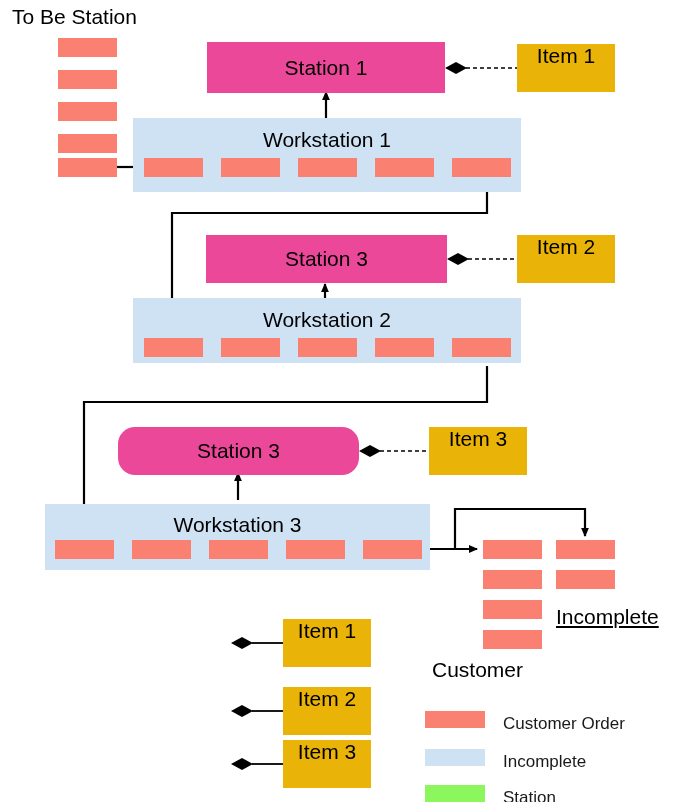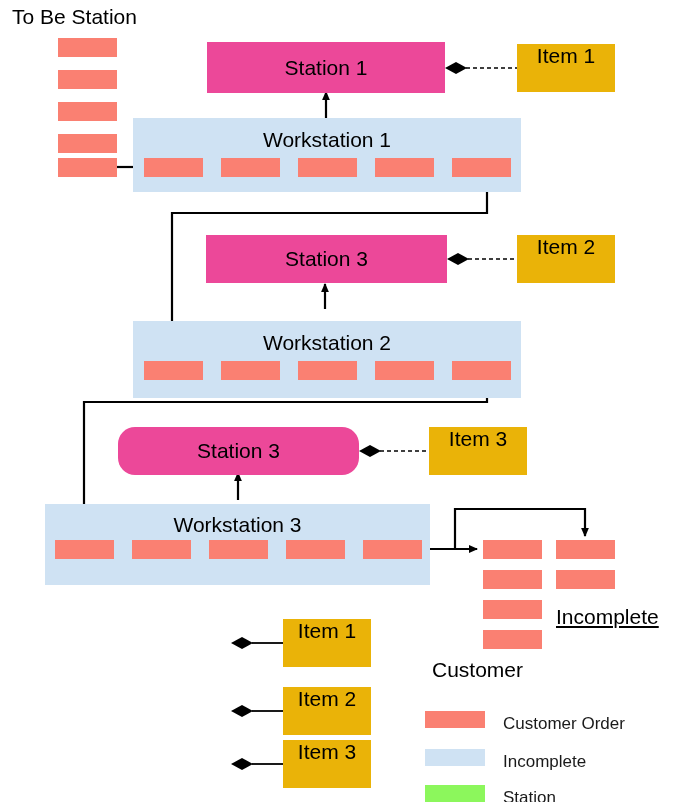--- a/index.html
+++ b/index.html
@@ -195,38 +195,38 @@
   </div>
 
   <div class="abs station" style="left:206px; top:235px; width:241px; height:48px;">
     <span>Station 3</span>
   </div>
 
   <div class="abs item-box" style="left:517px; top:235px; width:98px; height:48px;">
     <span>Item 2</span>
   </div>
 
-  <div class="abs workstation" style="left:133px; top:321px; width:388px; height:77px;">
+  <div class="abs workstation" style="left:133px; top:298px; width:388px; height:65px;">
     <div class="ws-title" style="top:11px;">Workstation 2</div>
     <div class="abs order-bar" style="left:11px;  top:40px; width:59px; height:19px;"></div>
     <div class="abs order-bar" style="left:88px;  top:40px; width:59px; height:19px;"></div>
     <div class="abs order-bar" style="left:165px; top:40px; width:59px; height:19px;"></div>
     <div class="abs order-bar" style="left:242px; top:40px; width:59px; height:19px;"></div>
     <div class="abs order-bar" style="left:319px; top:40px; width:59px; height:19px;"></div>
   </div>
 
   <div class="abs station" style="left:118px; top:427px; width:241px; height:48px;border-radius:17px;">
     <span>Station 3</span>
   </div>
 
   <div class="abs item-box" style="left:429px; top:427px; width:98px; height:48px;">
     <span>Item 3</span>
   </div>
 
-  <div class="abs workstation" style="left:45px; top:504px; width:385px; height:81px;">
+  <div class="abs workstation" style="left:45px; top:504px; width:385px; height:66px;">
     <div class="ws-title" style="top:10px;">Workstation 3</div>
     <div class="abs order-bar" style="left:10px;  top:36px; width:59px; height:19px;"></div>
     <div class="abs order-bar" style="left:87px;  top:36px; width:59px; height:19px;"></div>
     <div class="abs order-bar" style="left:164px; top:36px; width:59px; height:19px;"></div>
     <div class="abs order-bar" style="left:241px; top:36px; width:59px; height:19px;"></div>
     <div class="abs order-bar" style="left:318px; top:36px; width:59px; height:19px;"></div>
   </div>
 
   <div class="abs" style="left:483px; top:540px; width:59px; height:110px;">
     <div class="abs order-bar" style="left:0; top:0;   width:59px; height:19px;"></div>

